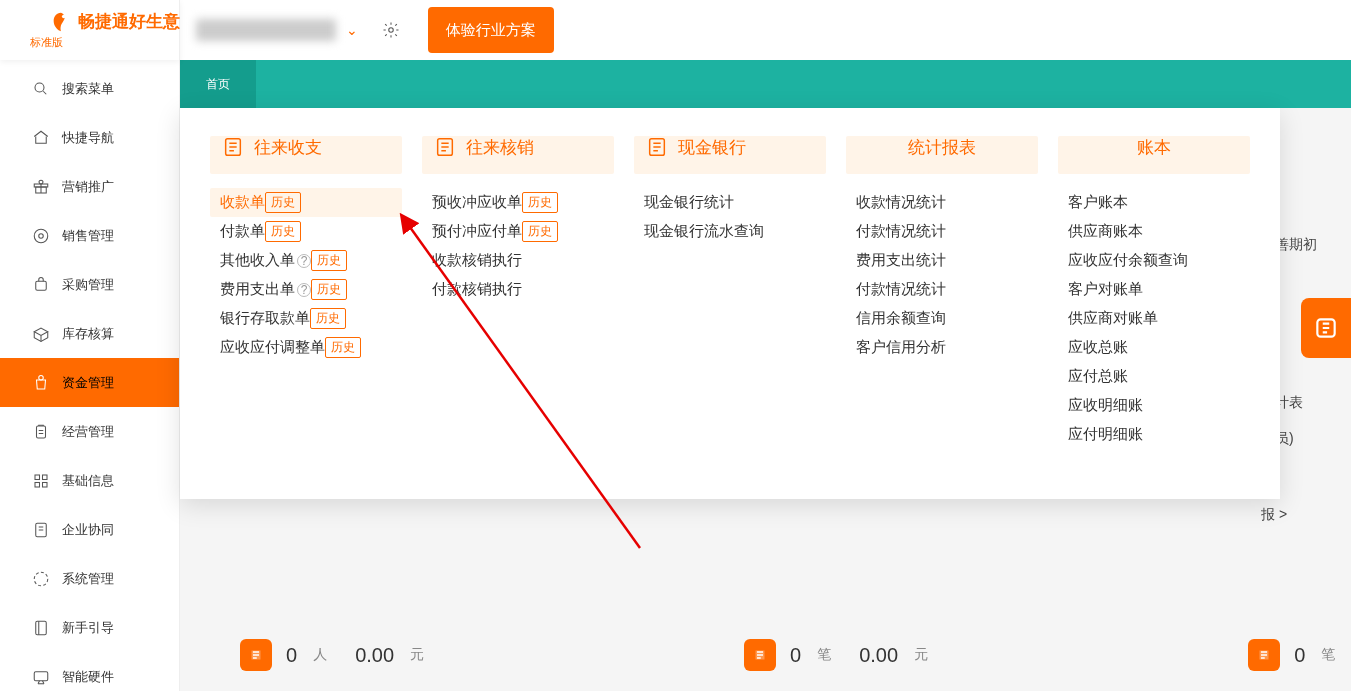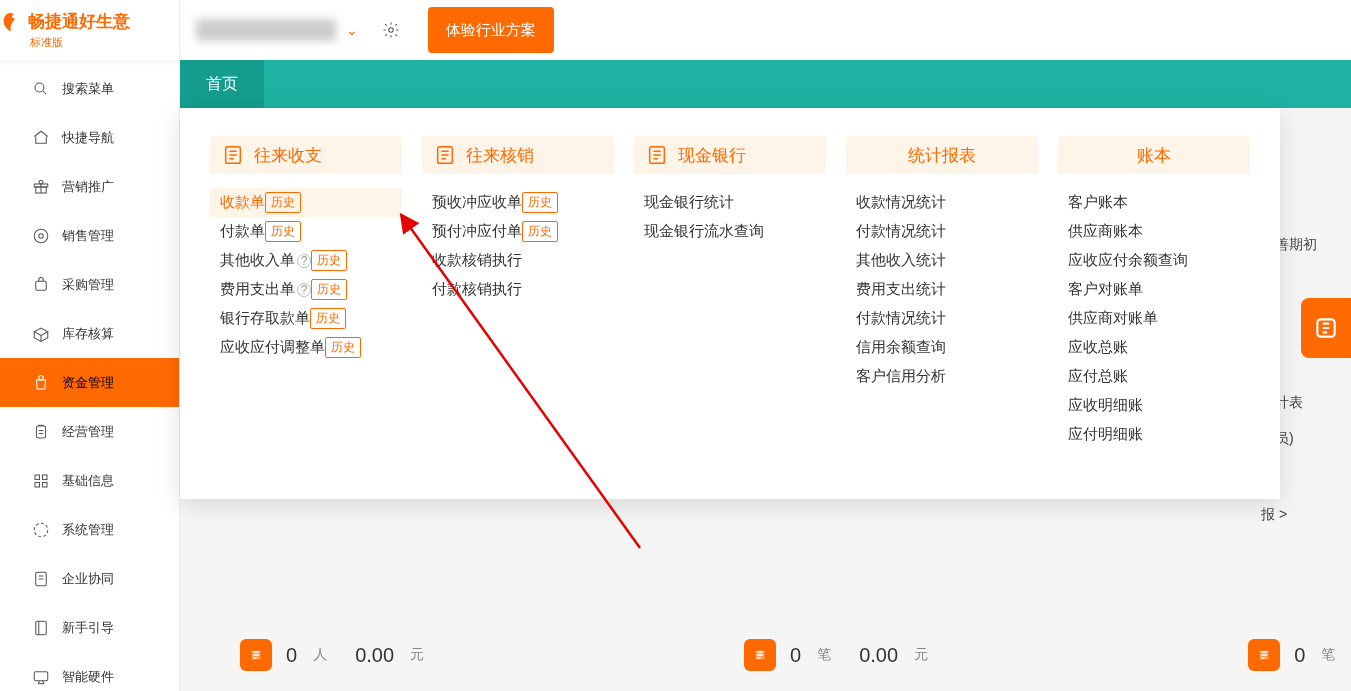--- a/index.html
+++ b/index.html
@@ -1,21 +1,21 @@
 <!DOCTYPE html>
 <html><head>
 <meta charset="utf-8">
 <style>
   * { box-sizing: border-box; margin: 0; padding: 0; }
   html, body { width: 1351px; height: 691px; font-family: "Microsoft YaHei", Arial, sans-serif; background: #f5f5f5; overflow: hidden; }
   body { display: flex; position: relative; }
 
   
   .sidebar { width: 180px; background: #fff; height: 100%; display: flex; flex-direction: column; border-right: 1px solid #eee; position: relative; z-index: 3; }
-  .logo-box { width: 180px; height: 60px; display: flex; flex-direction: column; align-items: flex-start; justify-content: center; position: relative; box-shadow: 0 2px 6px rgba(0,0,0,0.06); }
+  .logo-box { width: 180px; height: 60px; display: flex; flex-direction: column; align-items: flex-end; justify-content: center; position: relative; box-shadow: 0 2px 6px rgba(0,0,0,0.06); }
   .logo-row { display: flex; align-items: center; gap: 6px; }
   .logo-mark { width: 22px; height: 22px; position: relative; }
   .logo-mark svg { width: 22px; height: 22px; }
   .logo-text { font-size: 17px; color: #FF6A00; font-weight: 600; }
   .logo-sub { font-size: 11px; color: #FF6A00; margin-top: 2px; align-self: flex-start; margin-left: 30px; }
 
   .side-nav { flex: 1; overflow: hidden; padding-top: 4px; }
   .side-item { height: 49px; display: flex; align-items: center; padding-left: 32px; gap: 12px; color: #333; font-size: 13px; cursor: pointer; }
   .side-item.active { background: #FF6A00; color: #000000; }
   .side-item .ico { width: 18px; height: 18px; display: flex; align-items: center; justify-content: center; }
@@ -26,21 +26,21 @@
   .main { flex: 1; height: 100%; display: flex; flex-direction: column; position: relative; }
   .topbar { height: 60px; background: #fff; display: flex; align-items: center; padding: 0 16px; gap: 12px; }
   .org-select { display: flex; align-items: center; gap: 10px; color: #666; font-size: 15px; cursor: pointer; }
   .org-name { filter: blur(4px); color: #333; width: 140px; height: 22px; background: #ccc; border-radius: 2px; }
   .org-caret { color: #FF6A00; font-size: 14px; }
   .gear { width: 18px; height: 18px; margin-left: 12px; }
   .gear svg { width: 18px; height: 18px; stroke: #555; fill: none; stroke-width: 1.4; }
   .primary-btn { margin-left: 16px; background: #FF6A00; color: #fff; border: none; height: 46px; padding: 0 18px; border-radius: 4px; font-size: 15px; cursor: pointer; }
 
   .tabbar { height: 48px; background: #1DB2A1; display: flex; align-items: stretch; }
-  .tab { padding: 0 26px; display: flex; align-items: center; color: #fff; font-size: 16px; background: #149d8d; cursor: pointer; }
+  .tab { padding: 0 26px; display: flex; align-items: center; color: #fff; font-size: 12px; background: #149d8d; cursor: pointer; }
 
   
   .bg-strip { position: absolute; right: 0; top: 160px; width: 90px; font-size: 14px; color: #444; line-height: 1.6; }
   .bg-strip .row { height: 48px; display: flex; align-items: center; }
 
   
   .stat-row { position: absolute; left: 180px; right: 0; bottom: 20px; display: flex; gap: 60px; padding-left: 60px; }
   .stat-card { display: flex; align-items: center; gap: 14px; }
   .stat-icon { width: 32px; height: 32px; background: #FF6A00; border-radius: 6px; display: flex; align-items: center; justify-content: center; }
   .stat-icon svg { width: 18px; height: 18px; fill: #fff; }
@@ -48,21 +48,21 @@
   .stat-unit { font-size: 14px; color: #888; margin-left: 2px; }
   .stat-amt { font-size: 20px; color: #333; margin-left: 14px; }
 
   
   .float-btn { position: absolute; right: 0; top: 298px; width: 50px; height: 60px; background: #FF6A00; border-radius: 8px 0 0 8px; display: flex; align-items: center; justify-content: center; }
   .float-btn svg { width: 26px; height: 26px; stroke: #fff; fill: none; stroke-width: 2; }
 
   
   .mega { position: absolute; left: 180px; top: 108px; width: 1100px; background: #fff; box-shadow: 0 6px 24px rgba(0,0,0,0.12); padding: 28px 30px 50px 30px; display: flex; gap: 20px; z-index: 5; }
   .mega-col { flex: 1; }
-  .mega-head { height: 38px; background: #FFF4E8; margin-left: 0; display: flex; align-items: center; justify-content: center; color: #FF6A00; font-size: 17px; font-weight: 500; gap: 10px; border-radius: 2px; margin-bottom: 14px; }
+  .mega-head { height: 38px; background: #FFF4E8; margin-left: 0; display: flex; justify-content: center; color: #FF6A00; font-size: 17px; font-weight: 500; gap: 10px; border-radius: 2px; margin-bottom: 14px; }
   .mega-head.with-icon { justify-content: flex-start; padding-left: 12px; }
   .mega-head .hico { width: 22px; height: 22px; }
   .mega-head .hico svg { width: 22px; height: 22px; stroke: #FF6A00; fill: none; stroke-width: 1.6; }
   .mega-item { height: 29px; display: flex; align-items: center; justify-content: flex-start; padding: 0 10px; font-size: 15px; color: #333; cursor: pointer; border-radius: 2px; }
   .mega-item.selected { background: #FFF4E8; color: #FF6A00; font-weight: 500; }
   .mega-item .q { font-size: 12px; color: #999; margin-left: 2px; border: 1px solid #bbb; border-radius: 50%; width: 14px; height: 14px; display: inline-flex; align-items: center; justify-content: center; }
   .hist-tag { border: 1px solid #FF6A00; color: #FF6A00; font-size: 12px; padding: 1px 5px; border-radius: 2px; cursor: pointer; }
   .mega-col:first-child .mega-head { justify-content: flex-start; padding-left: 12px; }
 
   
@@ -168,33 +168,33 @@
             <rect x="14" y="4" width="6" height="6"></rect>
             <rect x="4" y="14" width="6" height="6"></rect>
             <rect x="14" y="14" width="6" height="6"></rect>
           </svg>
         </span>
         <span>基础信息</span>
       </div>
       <div class="side-item">
         <span class="ico">
           <svg viewBox="0 0 24 24">
-            <circle cx="12" cy="12" r="9" stroke-dasharray="4 3"></circle>
-          </svg>
-        </span>
-        <span>系统管理</span>
-      </div>
-      <div class="side-item">
-        <span class="ico">
-          <svg viewBox="0 0 24 24">
             <rect x="5" y="3" width="14" height="18" rx="2"></rect>
             <path d="M9 8h6M9 12h6"></path>
           </svg>
         </span>
         <span>企业协同</span>
+      </div>
+      <div class="side-item">
+        <span class="ico">
+          <svg viewBox="0 0 24 24">
+            <circle cx="12" cy="12" r="9" stroke-dasharray="4 3"></circle>
+          </svg>
+        </span>
+        <span>系统管理</span>
       </div>
       <div class="side-item">
         <span class="ico">
           <svg viewBox="0 0 24 24">
             <rect x="5" y="3" width="14" height="18" rx="2"></rect>
             <path d="M9 3v18"></path>
           </svg>
         </span>
         <span>新手引导</span>
       </div>
@@ -371,23 +371,20 @@
       <div class="mega-head">
         <span>统计报表</span>
       </div>
       <div class="mega-item">
         <span>收款情况统计</span>
       </div>
       <div class="mega-item">
         <span>付款情况统计</span>
       </div>
       <div class="mega-item">
-        <span>其他收入统计</span>
-      </div>
-      <div class="mega-item">
         <span>费用支出统计</span>
       </div>
       <div class="mega-item">
         <span>付款情况统计</span>
       </div>
       <div class="mega-item">
         <span>信用余额查询</span>
       </div>
       <div class="mega-item">
         <span>客户信用分析</span>

